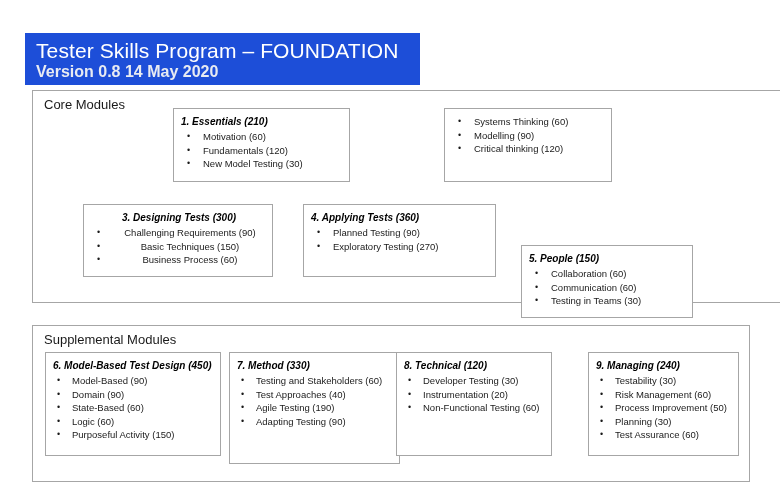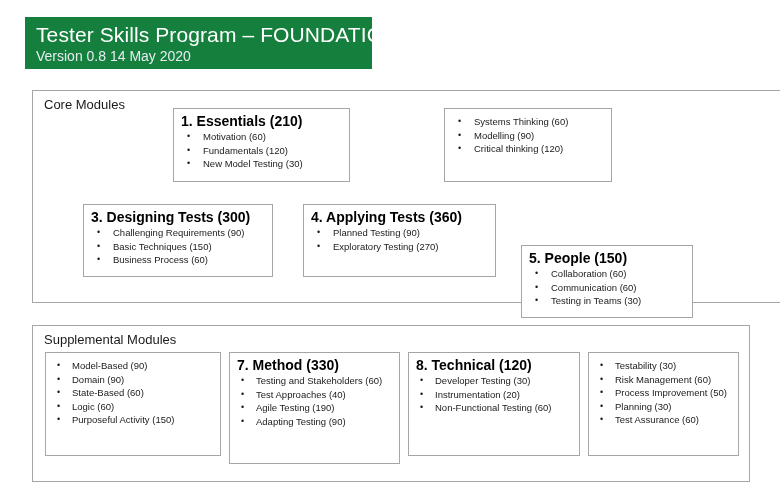--- a/index.html
+++ b/index.html
@@ -13,39 +13,39 @@
     font-family: "Liberation Sans", sans-serif;
     color: #1a1a1a;
     overflow: hidden;
     position: relative;
   }
 
   
   #title-banner {
     position: absolute;
     left: 25px;
-    top: 17px;
-    width: 347px;
+    top: 33px;
+    width: 395px;
     height: 52px;
-    background: #15803d;
+    background: #1d4ed8;
     box-sizing: border-box;
     padding: 5px 0 0 11px;
   }
   #title-banner .main-title {
     color: #ffffff;
     font-size: 21px;
     font-weight: 400;
     letter-spacing: 0.1px;
     line-height: 26px;
     white-space: nowrap;
   }
   #title-banner .sub-title {
     color: #e8ebf2;
-    font-size: 14px;
-    font-weight: 400;
+    font-size: 16px;
+    font-weight: 700;
     line-height: 14px;
     margin-top: 1px;
     white-space: nowrap;
   }
 
   
   .section {
     position: absolute;
     box-sizing: border-box;
     border: 1px solid #a6a6a6;
@@ -77,22 +77,23 @@
   
   .module-box {
     position: absolute;
     box-sizing: border-box;
     border: 1px solid #a6a6a6;
     background: #ffffff;
     padding: 6px 5px 4px 7px;
     overflow: hidden;
   }
   .module-title {
-    font-size: 14px;
+    font-size: 10px;
     font-weight: 700;
+    font-style: italic;
     color: #000000;
     line-height: 13px;
     margin-bottom: 2px;
   }
   .module-list {
     list-style: none;
     margin: 0;
     padding: 0;
   }
   .module-list li {
@@ -137,21 +138,21 @@
   </div>
 
   <div class="module-box" style="left:411px; top:17px; width:168px; height:74px;">
     <ul class="module-list">
       <li><span class="bullet">•</span><span>Systems Thinking (60)</span></li>
       <li><span class="bullet">•</span><span>Modelling (90)</span></li>
       <li><span class="bullet">•</span><span>Critical thinking (120)</span></li>
     </ul>
   </div>
 
-  <div class="module-box" style="left:50px; top:113px; width:190px; height:73px;">
+  <div class="module-box" style="left:50px; top:113px; width:190px; height:73px;text-align:center;">
     <div class="module-title">3. Designing  Tests (300)</div>
     <ul class="module-list">
       <li><span class="bullet">•</span><span>Challenging Requirements (90)</span></li>
       <li><span class="bullet">•</span><span>Basic Techniques (150)</span></li>
       <li><span class="bullet">•</span><span>Business Process (60)</span></li>
     </ul>
   </div>
 
   <div class="module-box" style="left:270px; top:113px; width:193px; height:73px;">
     <div class="module-title">4. Applying Tests (360)</div>
@@ -168,49 +169,51 @@
       <li><span class="bullet">•</span><span>Communication  (60)</span></li>
       <li><span class="bullet">•</span><span>Testing in Teams (30)</span></li>
     </ul>
   </div>
 </div>
 
 <div class="section supp" id="supplemental-section">
   <div class="section-title">Supplemental Modules</div>
 
   <div class="module-box" style="left:12px; top:26px; width:176px; height:104px;">
+    <div class="module-title">6. Model-Based  Test Design (450)</div>
     <ul class="module-list">
       <li><span class="bullet">•</span><span>Model-Based (90)</span></li>
       <li><span class="bullet">•</span><span>Domain (90)</span></li>
       <li><span class="bullet">•</span><span>State-Based (60)</span></li>
       <li><span class="bullet">•</span><span>Logic (60)</span></li>
       <li><span class="bullet">•</span><span>Purposeful Activity (150)</span></li>
     </ul>
   </div>
 
   <div class="module-box" style="left:196px; top:26px; width:171px; height:112px;">
     <div class="module-title">7. Method (330)</div>
     <ul class="module-list">
       <li><span class="bullet">•</span><span>Testing and Stakeholders (60)</span></li>
       <li><span class="bullet">•</span><span>Test Approaches (40)</span></li>
       <li><span class="bullet">•</span><span>Agile Testing (190)</span></li>
       <li><span class="bullet">•</span><span>Adapting Testing (90)</span></li>
     </ul>
   </div>
 
-  <div class="module-box" style="left:375px; top:26px; width:172px; height:104px;">
+  <div class="module-box" style="left:363px; top:26px; width:156px; height:104px;">
     <div class="module-title">8. Technical (120)</div>
     <ul class="module-list">
       <li><span class="bullet">•</span><span>Developer Testing (30)</span></li>
       <li><span class="bullet">•</span><span>Instrumentation  (20)</span></li>
       <li><span class="bullet">•</span><span>Non-Functional  Testing (60)</span></li>
     </ul>
   </div>
 
   <div class="module-box" style="left:555px; top:26px; width:151px; height:104px;">
+    <div class="module-title">9. Managing  (240)</div>
     <ul class="module-list">
       <li><span class="bullet">•</span><span>Testability (30)</span></li>
       <li><span class="bullet">•</span><span>Risk Management (60)</span></li>
       <li><span class="bullet">•</span><span>Process Improvement (50)</span></li>
       <li><span class="bullet">•</span><span>Planning (30)</span></li>
       <li><span class="bullet">•</span><span>Test Assurance (60)</span></li>
     </ul>
   </div>
 </div>
 

